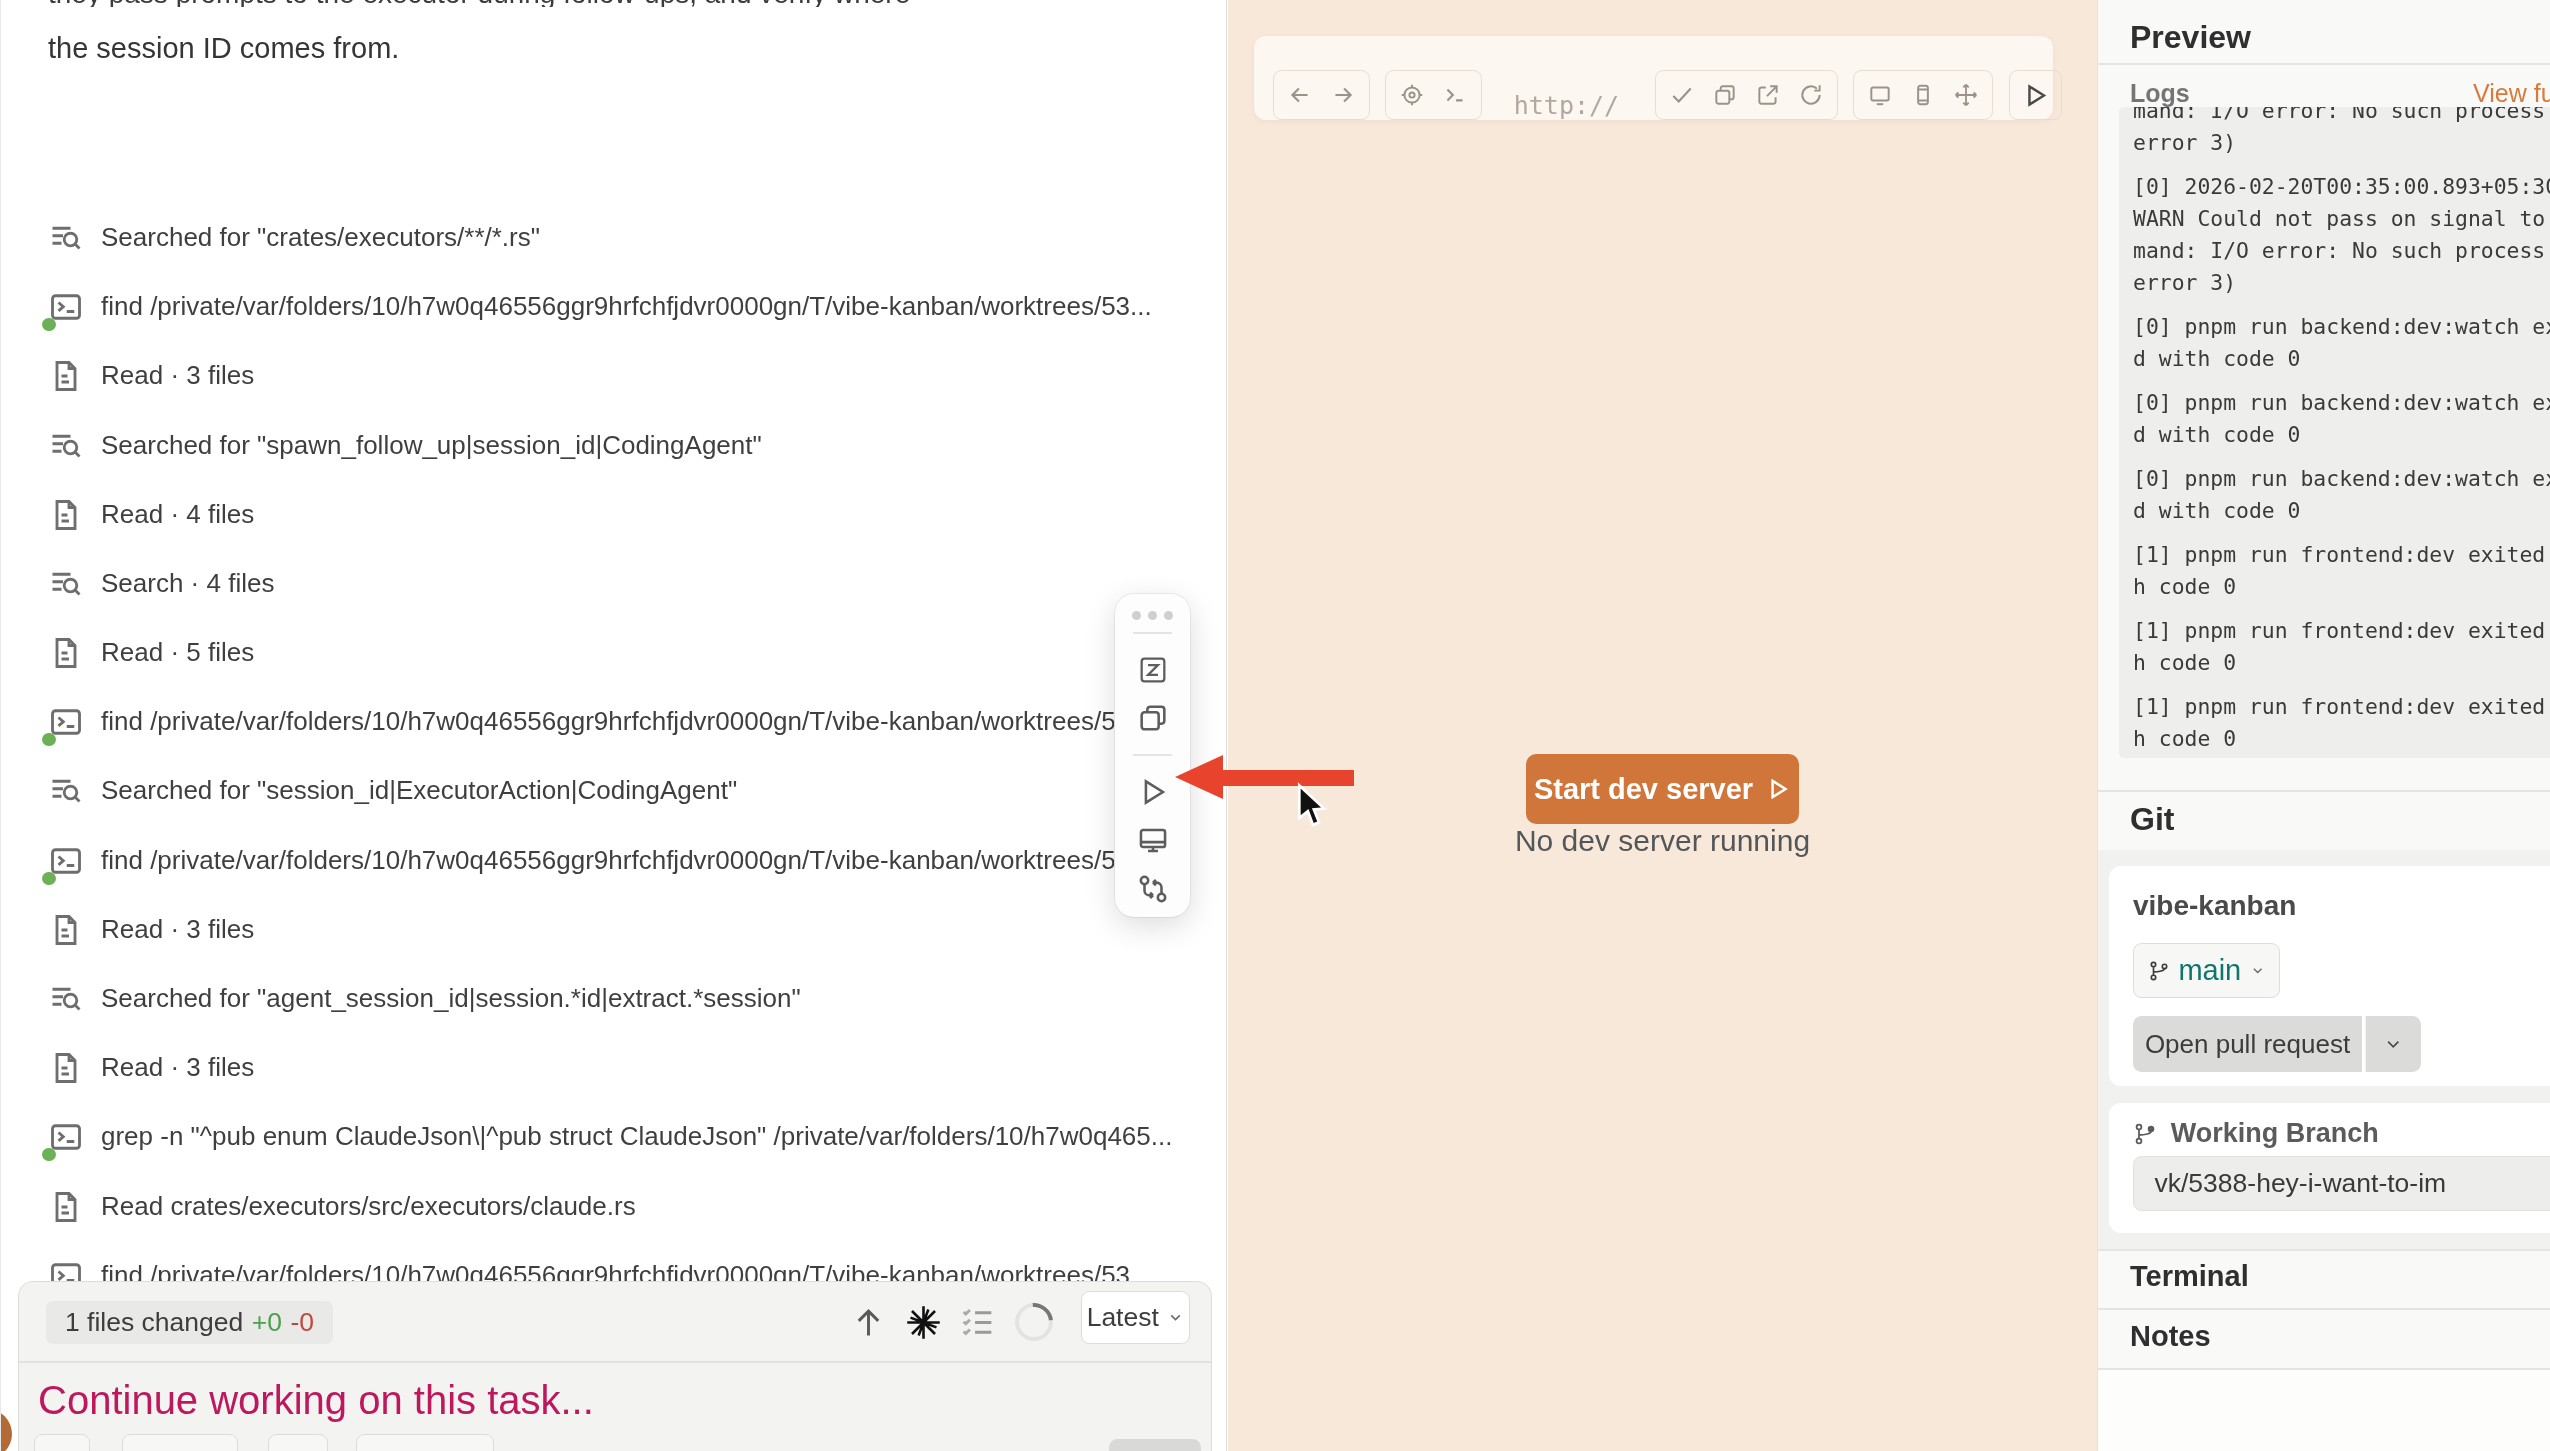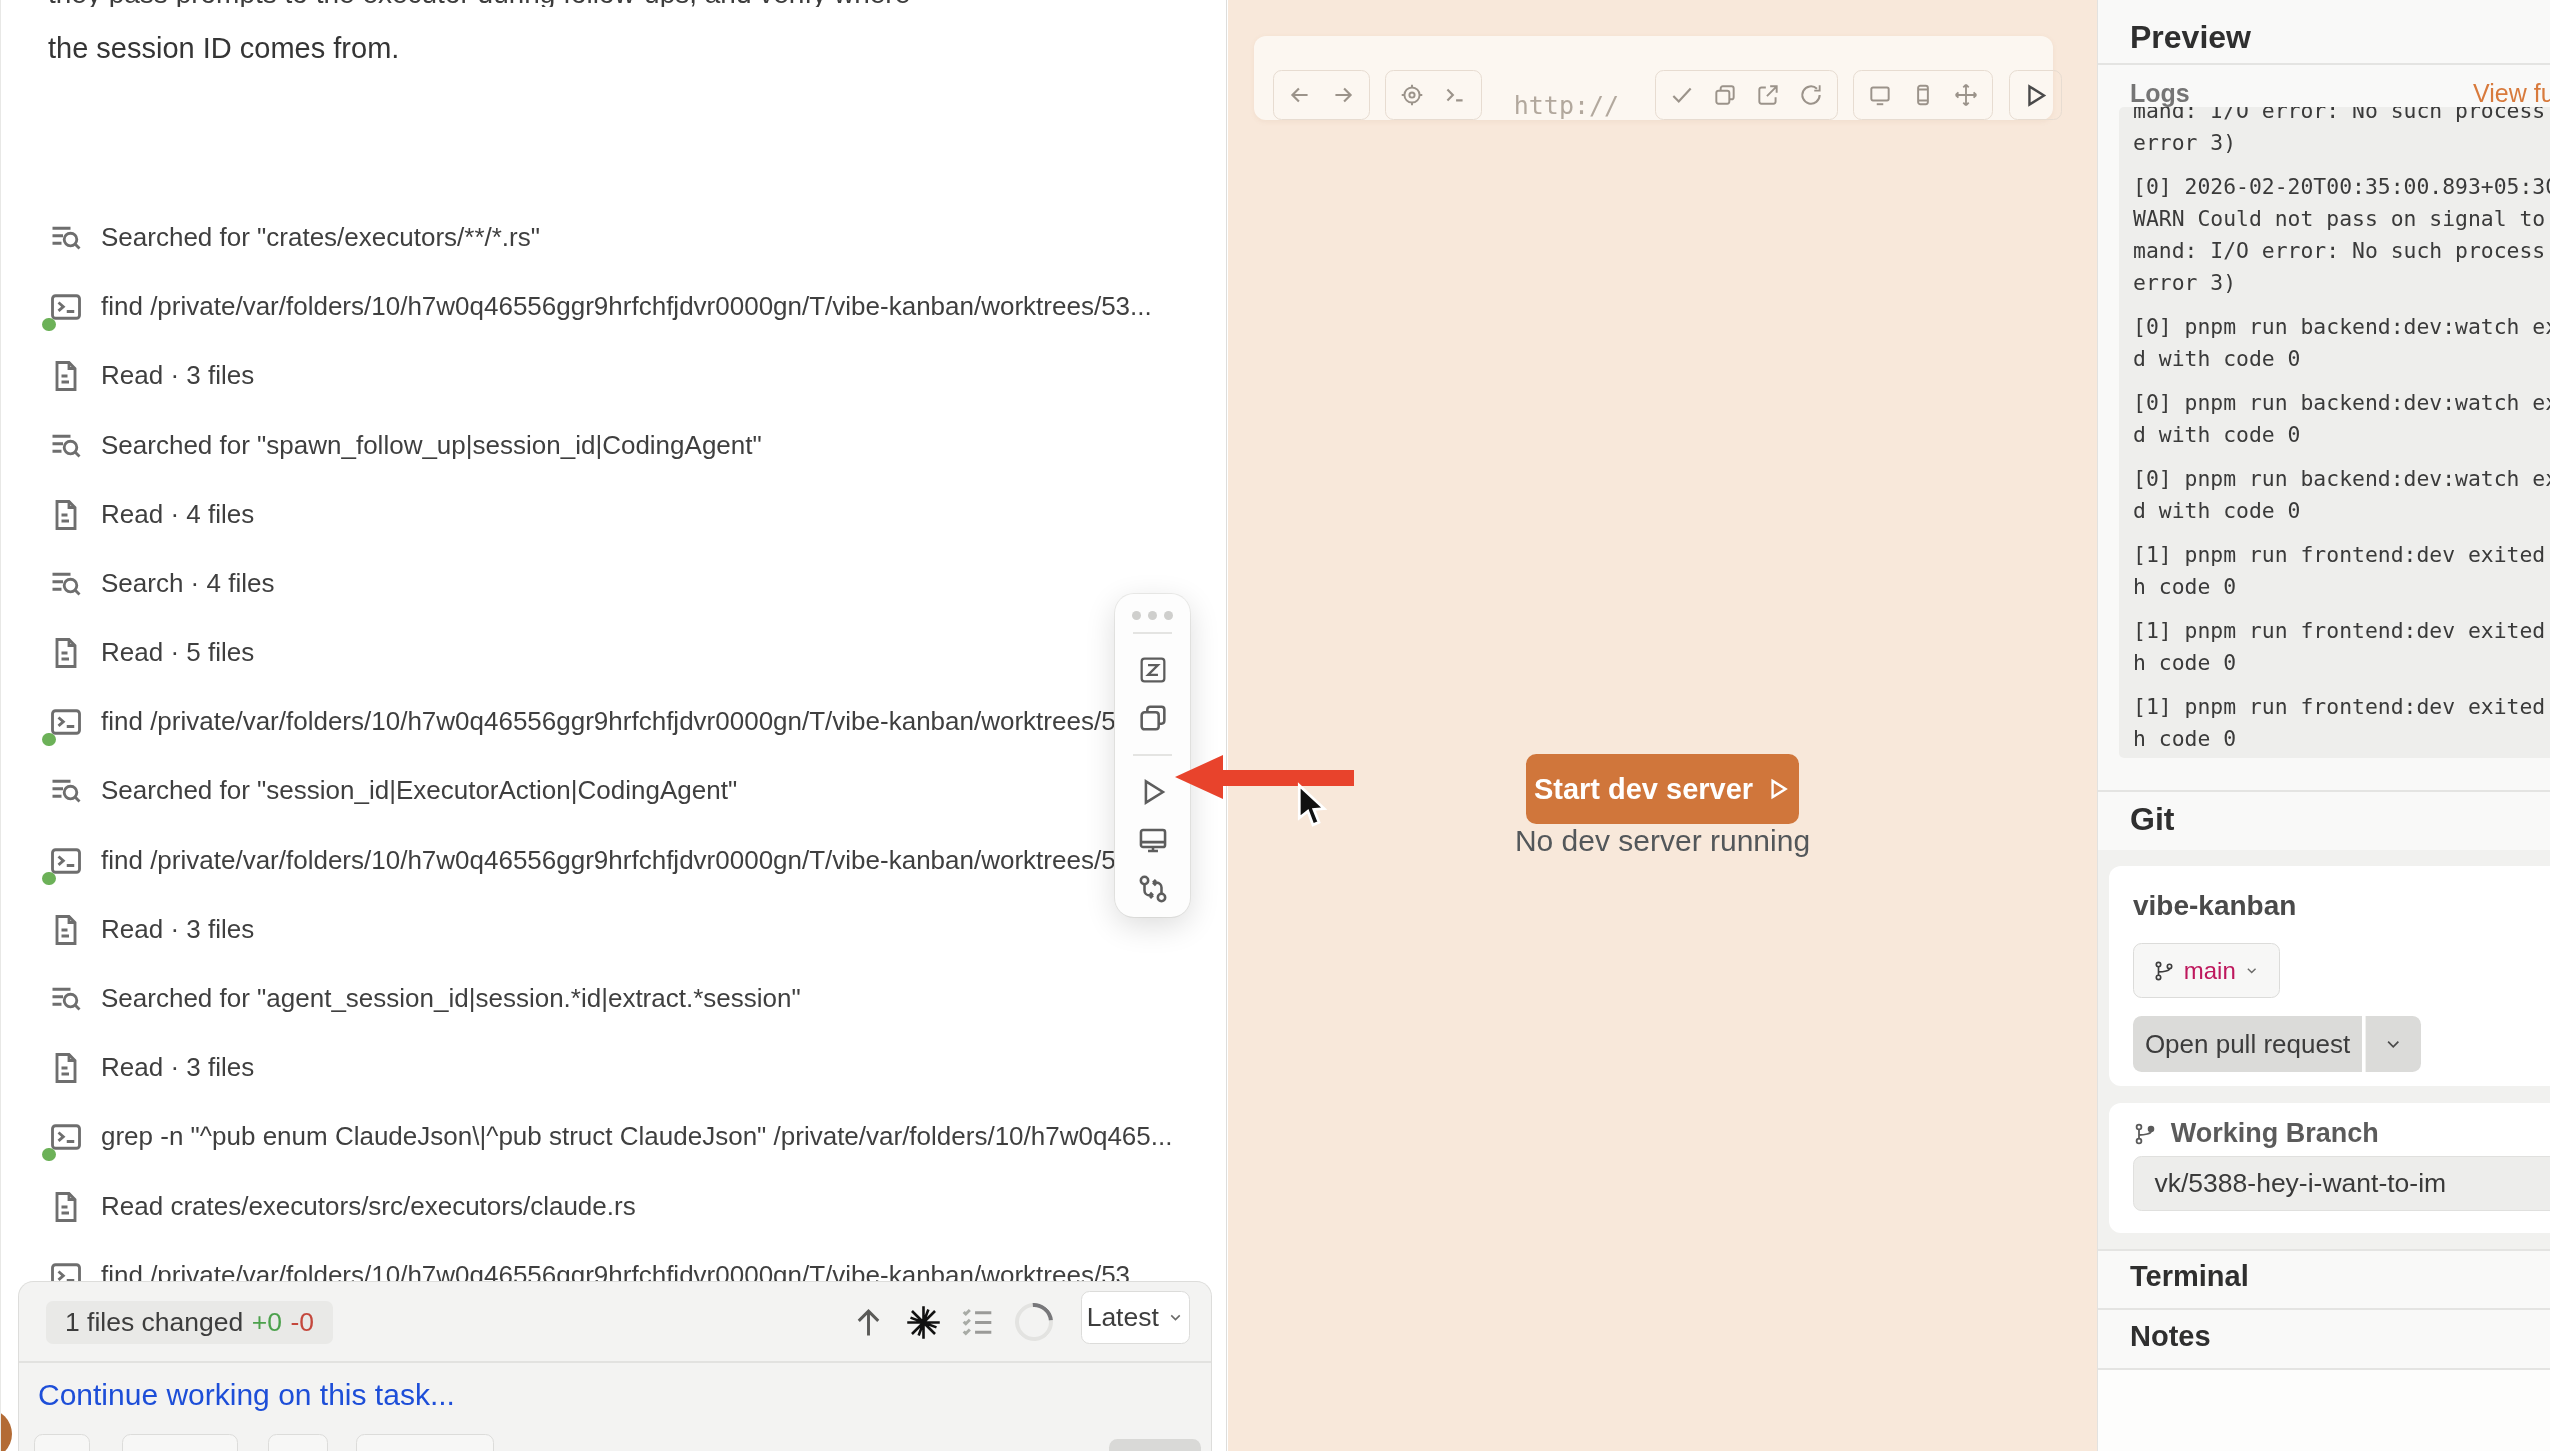--- a/index.html
+++ b/index.html
@@ -40,21 +40,21 @@
     border-radius:15.4px 15.4px 0 0; z-index:30; }
   #files-pill { position:absolute; left:27px; top:19px; height:43px; padding:0 19px;
     background:#e9e9e7; border-radius:6.8px; display:flex; align-items:center; gap:8.5px;
     font-size:26.5px; color:#3d3d3d; }
   .plus { color:#4ca14c; } .minus { color:#c4473c; }
   .footer-icon { position:absolute; top:20.5px; width:39px; height:39px; color:#5a5a58; }
   #latest-btn { position:absolute; left:1062px; top:8.5px; width:109px; height:53px;
     background:#ffffff; border:1.7px solid #dcdcda; border-radius:8.5px; display:flex;
     align-items:center; justify-content:center; gap:8.5px; font-size:26.5px; color:#3d3d3d; }
   #composer-divider { position:absolute; left:0; top:79px; width:100%; height:1.7px; background:#e2e2e0; }
-  #composer-placeholder { position:absolute; left:19px; top:96px; font-size:30px; color:#1d4ed8; }
+  #composer-placeholder { position:absolute; left:19px; top:96px; font-size:40px; color:#be185d; }
   .stub-btn { position:absolute; top:152px; height:38px; background:#f7f7f6;
     border:1.7px solid #dcdcda; border-radius:8.5px; }
   #stub-send { position:absolute; left:1090px; top:157px; width:92px; height:34px;
     background:#d9d9d7; border-radius:8.5px; }
   #avatar-sliver { position:absolute; left:-39px; top:1409px; width:50px; height:50px;
     border-radius:50%; background:#b36b35; z-index:5; }
   #spinner { border:4.3px solid #e3e3e1; border-top-color:#77777a; border-radius:50%;
     width:38px; height:38px; transform:rotate(40deg); }
 
   
@@ -107,21 +107,21 @@
   #log-scroll { margin-top:-12px; }
   .log-entry { margin-bottom:12px; }
   .log-line { font-family:"DejaVu Sans Mono", monospace; font-size:21.4px; line-height:32px;
     color:#3a3a3a; white-space:pre; }
   #git-section { position:absolute; left:0; top:850px; width:100%; height:399px; background:#f1f1ef; }
   .git-card { position:absolute; left:11px; width:524px; background:#ffffff; border-radius:12px; }
   #git-card1 { top:16px; height:220px; }
   #repo-name { position:absolute; left:24px; top:24px; font-size:28px; font-weight:bold; color:#4a4a4a; }
   #branch-btn { position:absolute; left:24px; top:77px; width:147px; height:55px;
     background:#f7f7f6; border:1.7px solid #dcdcda; border-radius:8.5px; display:flex;
-    align-items:center; justify-content:center; gap:8.5px; font-size:24px; color:#be185d; }
+    align-items:center; justify-content:center; gap:8.5px; font-size:29px; color:#0f766e; }
   #pr-btn { position:absolute; left:24px; top:150px; width:229px; height:56px;
     background:#dbdbd9; border-radius:8.5px 0 0 8.5px; display:flex; align-items:center;
     justify-content:center; font-size:26px; color:#3c3c3c; }
   #pr-caret { position:absolute; left:256px; top:150px; width:56px; height:56px;
     background:#dbdbd9; border-radius:0 8.5px 8.5px 0; border-left:1.7px solid #f1f1ef;
     display:flex; align-items:center; justify-content:center; color:#4a4a4a; }
   #git-card2 { top:253px; height:130px; }
   #wb-head { position:absolute; left:24px; top:15.4px; display:flex; align-items:center; gap:13.7px;
     font-size:27px; font-weight:bold; color:#5b5b5b; }
   #wb-input { position:absolute; left:24px; top:53px; width:478px; height:55px;

